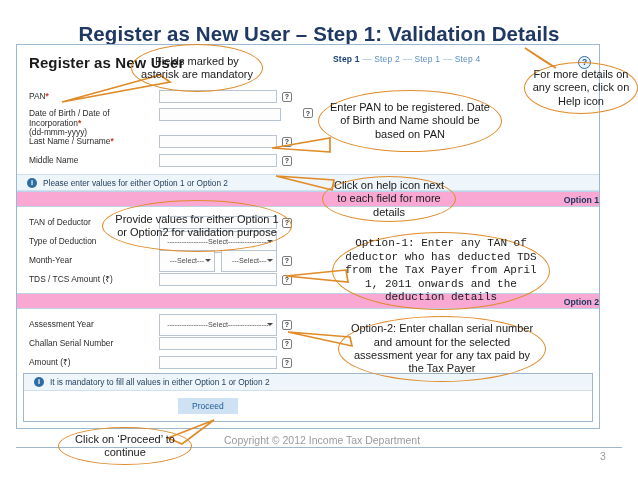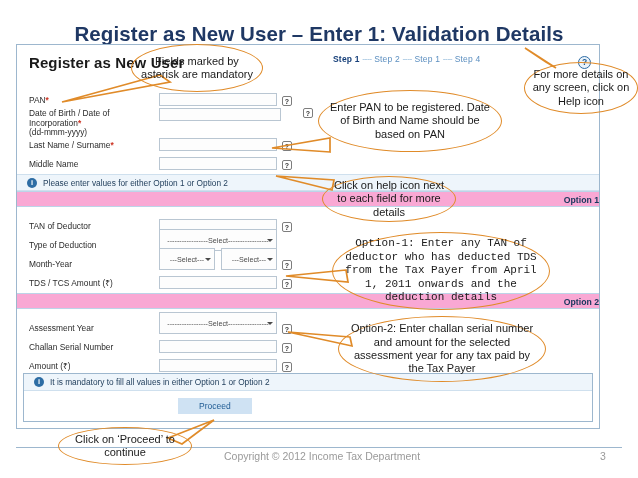--- a/index.html
+++ b/index.html
@@ -119,21 +119,21 @@
     display: flex; align-items: center; justify-content: center;
     line-height: 1;
     flex: 0 0 auto;
   }
   .info-bar .txt { font-size: 8.3px; color: #25425f; }
 
   
   .form-area { padding: 6px 0 4px 0; }
   .row {
     display: flex;
-    align-items: flex-end;
+    align-items: center;
     height: 19px;
     padding-left: 12px;
   }
   .row .lbl {
     width: 130px;
     font-size: 8.4px;
     color: #2b2b2b;
     flex: 0 0 auto;
     line-height: 1.15;
   }
@@ -187,34 +187,34 @@
   .bottom-box .proceed-wrap {
     height: 30px;
     display: flex; align-items: center;
     padding-left: 154px;
   }
   .btn-proceed {
     background: #CFE2F3;
     border: 1px solid #CFE2F3;
     color: #1F5B93;
     font-size: 8.5px;
-    padding: 3px 20px;
+    padding: 3px 13px;
     line-height: 1;
   }
 
   
   .footer-line {
     position: absolute;
     left: 16px; top: 447px;
     width: 606px;
     border-top: 1px solid #9DB7CE;
   }
   .copyright {
     position: absolute;
-    left: 224px; top: 450px;
+    left: 224px; top: 434px;
     font-size: 10.5px;
     color: #9a9a9a;
   }
   .pagenum {
     position: absolute;
     left: 600px; top: 450px;
     font-size: 10.5px;
     color: #9a9a9a;
   }
 
@@ -238,21 +238,21 @@
     overflow: visible;
     pointer-events: none;
   }
   .tailsvg path { fill: none; stroke: #E08B29; stroke-width: 1.7; }
 </style>
 </head>
 <body>
 
 <div id="slide">
 
-  <div class="slide-title">Register as New User – Enter 1: Validation Details</div>
+  <div class="slide-title">Register as New User – Step 1: Validation Details</div>
 
   <div class="screen">
 
     <div class="screen-head">
       <span class="app-title">Register as New User</span>
 
       <div class="steps">
         <span class="cur">Step 1</span>
         <span class="sep">----</span>
         <span>Step 2</span>
@@ -421,20 +421,21 @@
   </svg>
 
   <div class="callout" style="left:131px; top:44px; width:132px; height:48px;">Fields marked by asterisk are mandatory</div>
 
   <div class="callout" style="left:318px; top:90px; width:184px; height:62px;">Enter PAN to be registered. Date of Birth and Name should be based on PAN</div>
 
   <div class="callout" style="left:524px; top:62px; width:114px; height:52px;">For more details on any screen, click on Help icon</div>
 
   <div class="callout" style="left:322px; top:176px; width:134px; height:46px;">Click on help icon next to each field for more details</div>
 
+  <div class="callout" style="left:102px; top:200px; width:190px; height:52px;">Provide values for either Option 1 or Option2  for validation purpose</div>
 
   <div class="callout" style="left:332px; top:232px; width:218px; height:78px;font-family:Liberation Mono, monospace;">Option-1: Enter any TAN of deductor who has deducted TDS from the Tax Payer from April 1, 2011 onwards and the deduction details</div>
 
   <div class="callout" style="left:338px; top:316px; width:208px; height:66px;">Option-2: Enter challan serial number and amount for the selected assessment year for any tax paid by the Tax Payer</div>
 
   <div class="callout" style="left:58px; top:427px; width:134px; height:38px;">Click on ‘Proceed’ to continue</div>
 
 </div>
 
 </body></html>

